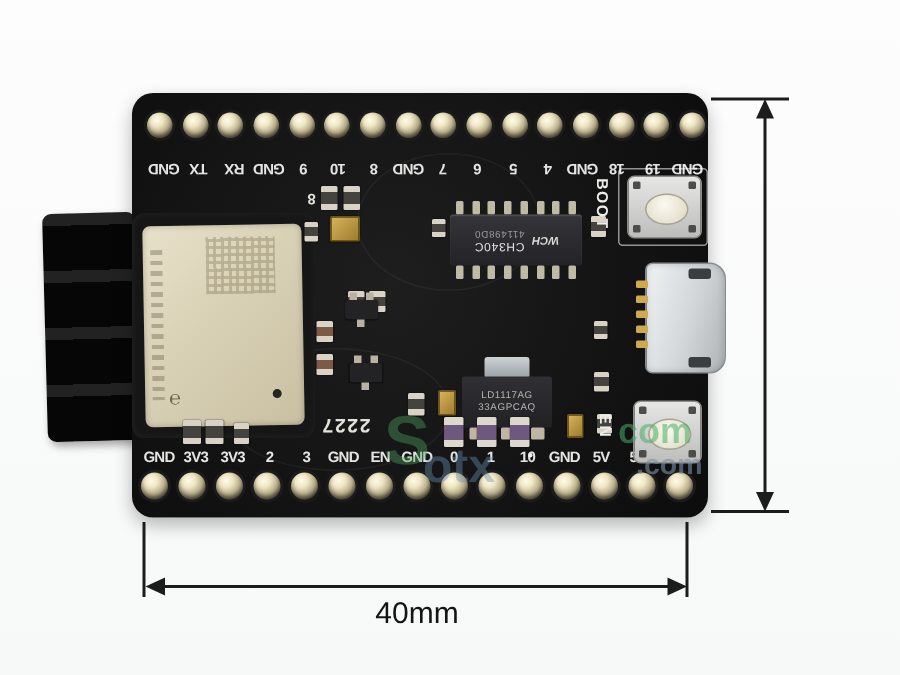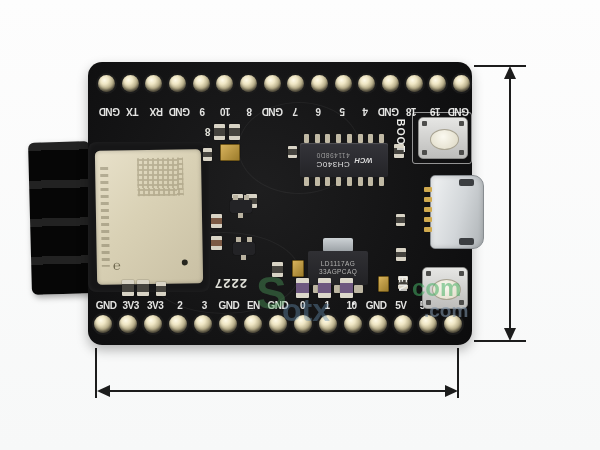--- a/index.html
+++ b/index.html
@@ -313,14 +313,15 @@
   <div class="dim-line" style="left:474px;top:340px;width:52px;height:2px;"></div>
   <div class="dim-line" style="left:509px;top:76px;width:2px;height:254px;"></div>
   <div class="tri up" style="left:504px;top:66px;"></div>
   <div class="tri down" style="left:504px;top:328px;"></div>
 
   <div class="dim-line" style="left:95px;top:348px;width:2px;height:50px;"></div>
   <div class="dim-line" style="left:457px;top:348px;width:2px;height:50px;"></div>
   <div class="dim-line" style="left:109px;top:390px;width:337px;height:2px;"></div>
   <div class="tri left" style="left:97px;top:385px;"></div>
   <div class="tri right" style="left:445px;top:385px;"></div>
+  <div class="dim-text" style="left:228px;top:398px;width:100px;text-align:center;">40mm</div>
 
 </div>
 
 </body></html>

